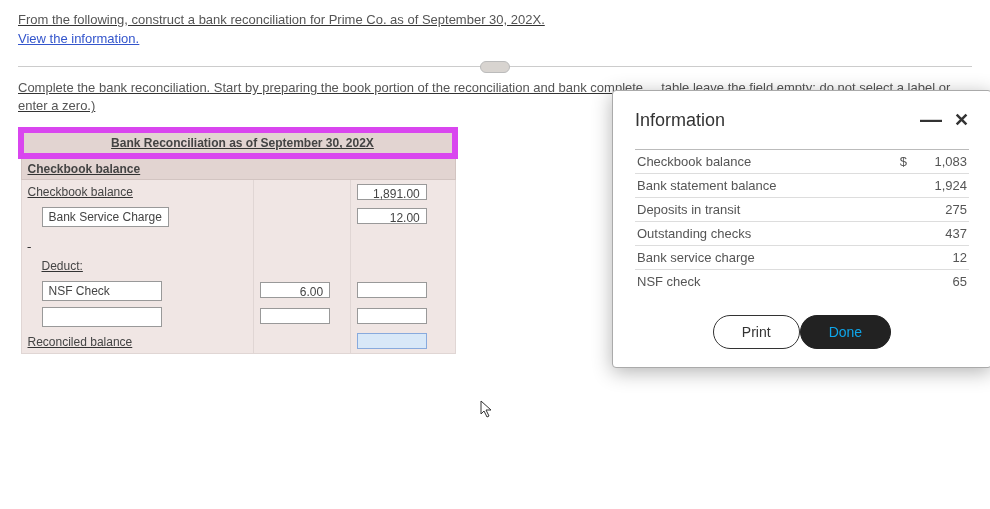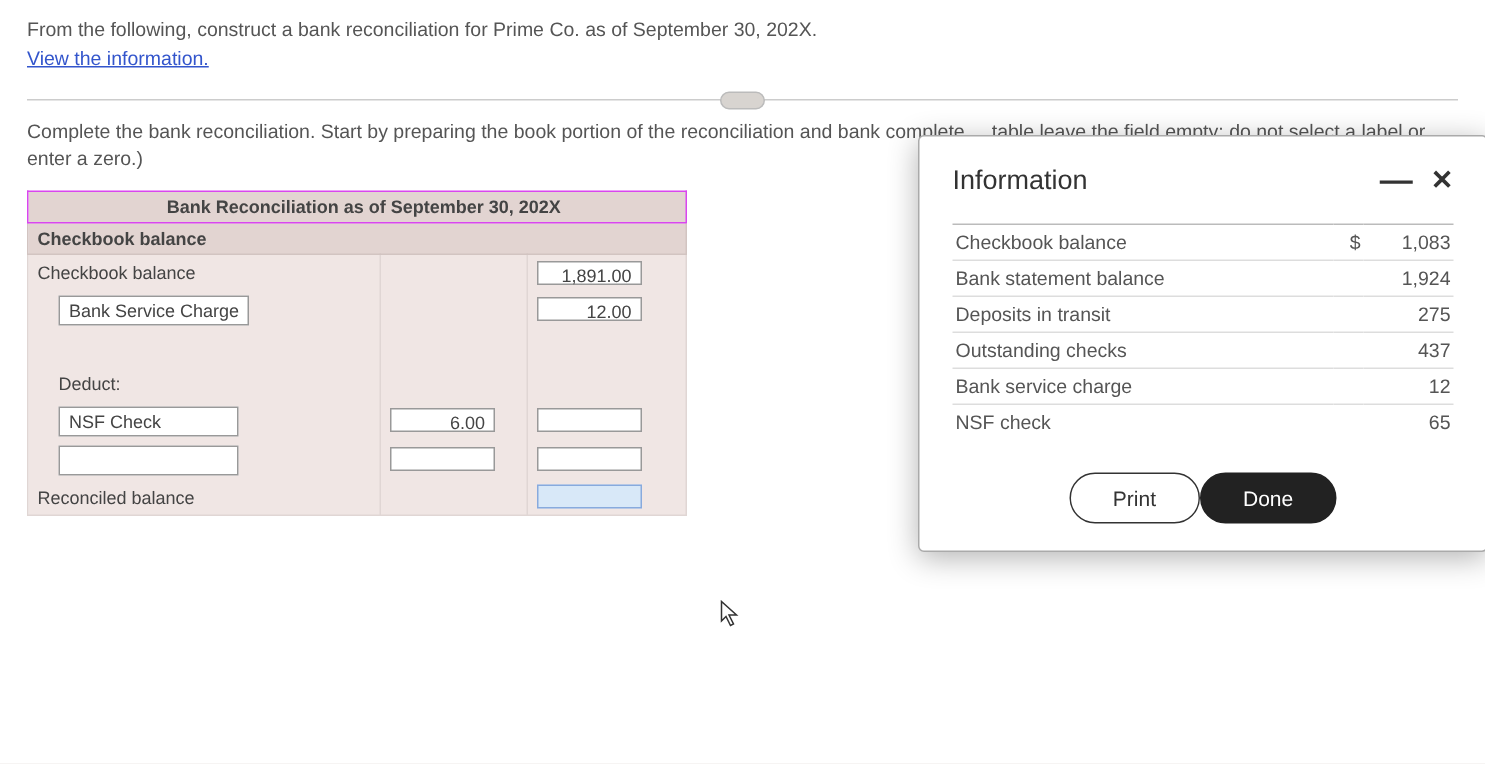--- a/index.html
+++ b/index.html
@@ -12,20 +12,21 @@
       position: relative;
       font-size: 13px;
       color: #333;
     }
     .page {
       background: #fff;
       margin: 0;
       padding: 12px 18px;
       height: 100%;
       position: relative;
+      text-decoration: underline;
     }
     .question-text {
       color: #555;
       font-size: 13px;
       margin-bottom: 4px;
     }
     .view-link {
       color: #3355cc;
       text-decoration: underline;
       font-size: 13px;
@@ -75,21 +76,21 @@
       background: #d9c9c6;
       text-align: center;
       font-weight: bold;
       padding: 5px;
       border: 1px solid #c9b9b6;
     }
     .sub-hdr td {
       background: #e2d4d1;
       text-align: center;
       font-weight: bold;
-      border: 1px solid #d946ef;
+      border: 6px solid #d946ef;
       padding-left: 15px;
     }
     .section-hdr td {
       background: #e2d4d1;
       font-weight: bold;
       border: 1px solid #d2c4c1;
     }
     .data-row td {
       background: #f0e6e4;
       border-left: 1px solid #e0d6d4;
@@ -181,21 +182,21 @@
       justify-content: center;
     }
     .btn {
       padding: 8px 28px;
       border-radius: 20px;
       font-size: 14px;
       cursor: pointer;
       border: 1px solid #333;
     }
     .btn-print { background: #fff; color: #333; }
-    .btn-done { background: #222; color: #ffffff; border-color: #222; }
+    .btn-done { background: #222; color: #0ea5e9; border-color: #222; }
     .cursor-arrow {
       position: absolute;
       top: 400px;
       left: 480px;
       font-size: 16px;
       color: #333;
     }
   </style>
 </head>
 <body>

